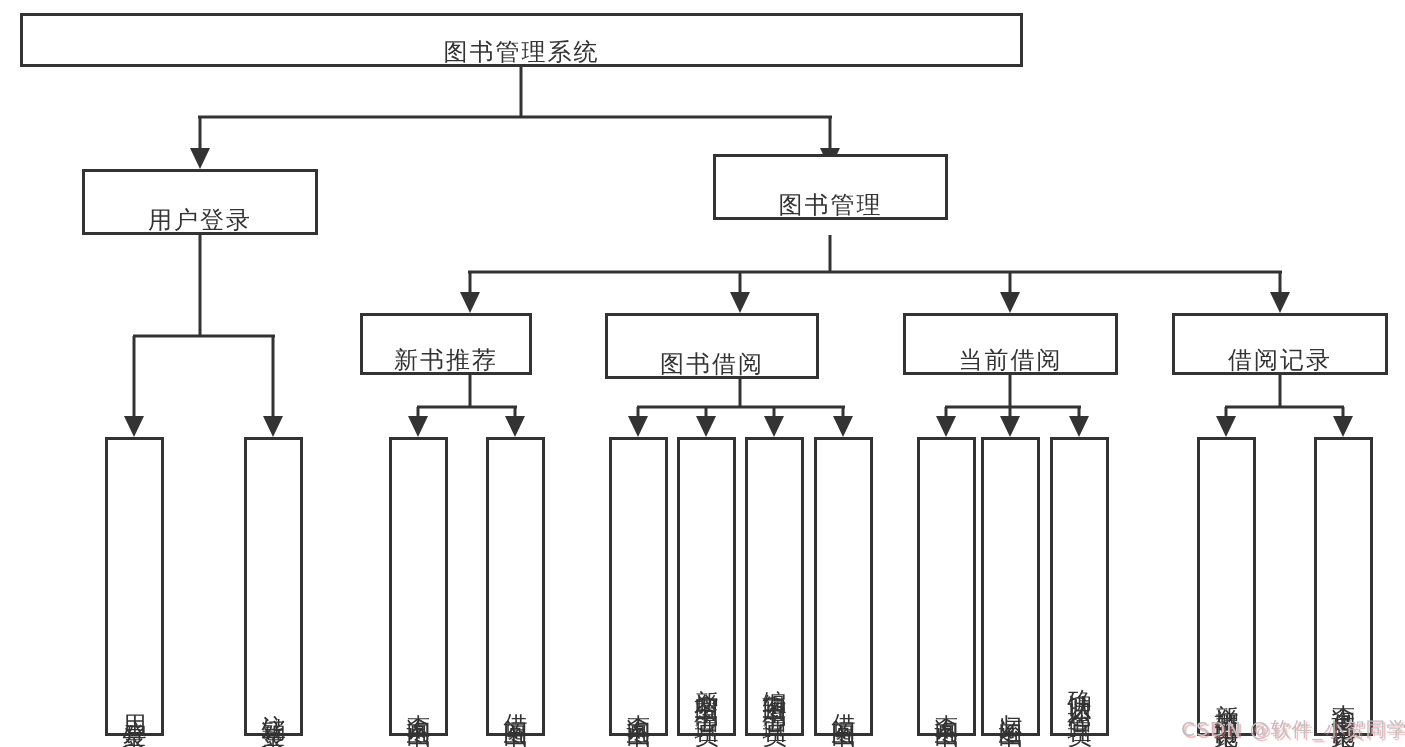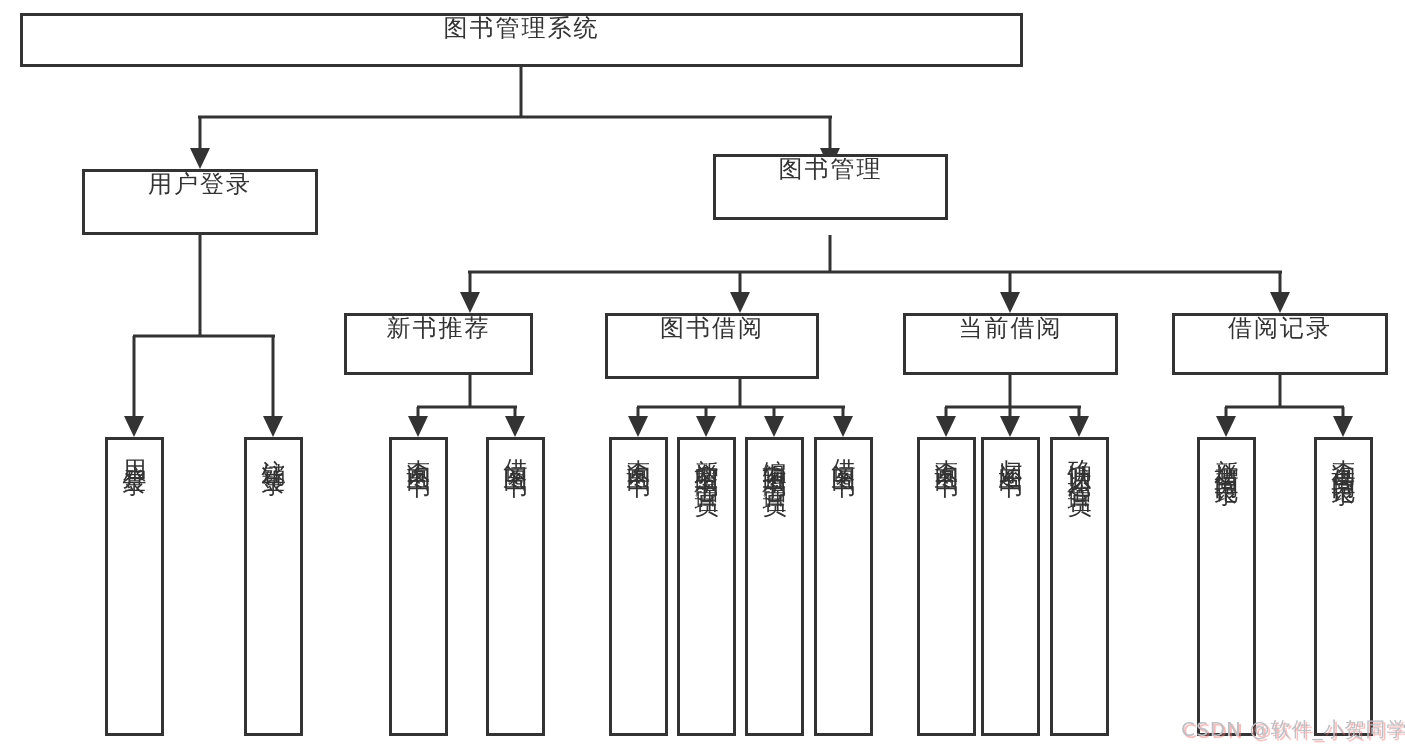--- a/index.html
+++ b/index.html
@@ -6,21 +6,21 @@
   .stage{
     position:relative;width:1405px;height:747px;background:#ffffff;
     font-family:"DejaVu Sans",sans-serif;overflow:hidden;
   }
   svg.wires{position:absolute;left:0;top:0;width:1405px;height:747px;}
   svg.wires line{stroke:#333333;stroke-width:3;}
   svg.wires polygon{fill:#333333;stroke:none;}
   .node{
     position:absolute;box-sizing:border-box;
     border:3px solid #333333;background:#ffffff;color:#333333;
-    display:flex;align-items:flex-start;justify-content:center;
+    display:flex;align-items:flex-end;justify-content:center;
   }
   .node.h span{
     font-size:24px;letter-spacing:2px;white-space:nowrap;line-height:1;
   }
   .node.v{padding-bottom:18px;}
   .node.v span{
     writing-mode:vertical-rl;text-orientation:mixed;
     font-size:24px;letter-spacing:5px;line-height:1;white-space:nowrap;
   }
   .watermark{
@@ -114,21 +114,21 @@
     <span>图书管理系统</span>
   </div>
 
   <div class="node h" style="left:82px;top:169px;width:236px;height:66px">
     <span>用户登录</span>
   </div>
   <div class="node h" style="left:713px;top:154px;width:235px;height:66px">
     <span>图书管理</span>
   </div>
 
-  <div class="node h" style="left:344px;top:313px;width:189px;height:62px">
+  <div class="node h" style="left:360px;top:313px;width:172px;height:62px">
     <span>新书推荐</span>
   </div>
   <div class="node h" style="left:605px;top:313px;width:214px;height:66px">
     <span>图书借阅</span>
   </div>
   <div class="node h" style="left:903px;top:313px;width:215px;height:62px">
     <span>当前借阅</span>
   </div>
   <div class="node h" style="left:1172px;top:313px;width:216px;height:62px">
     <span>借阅记录</span>

